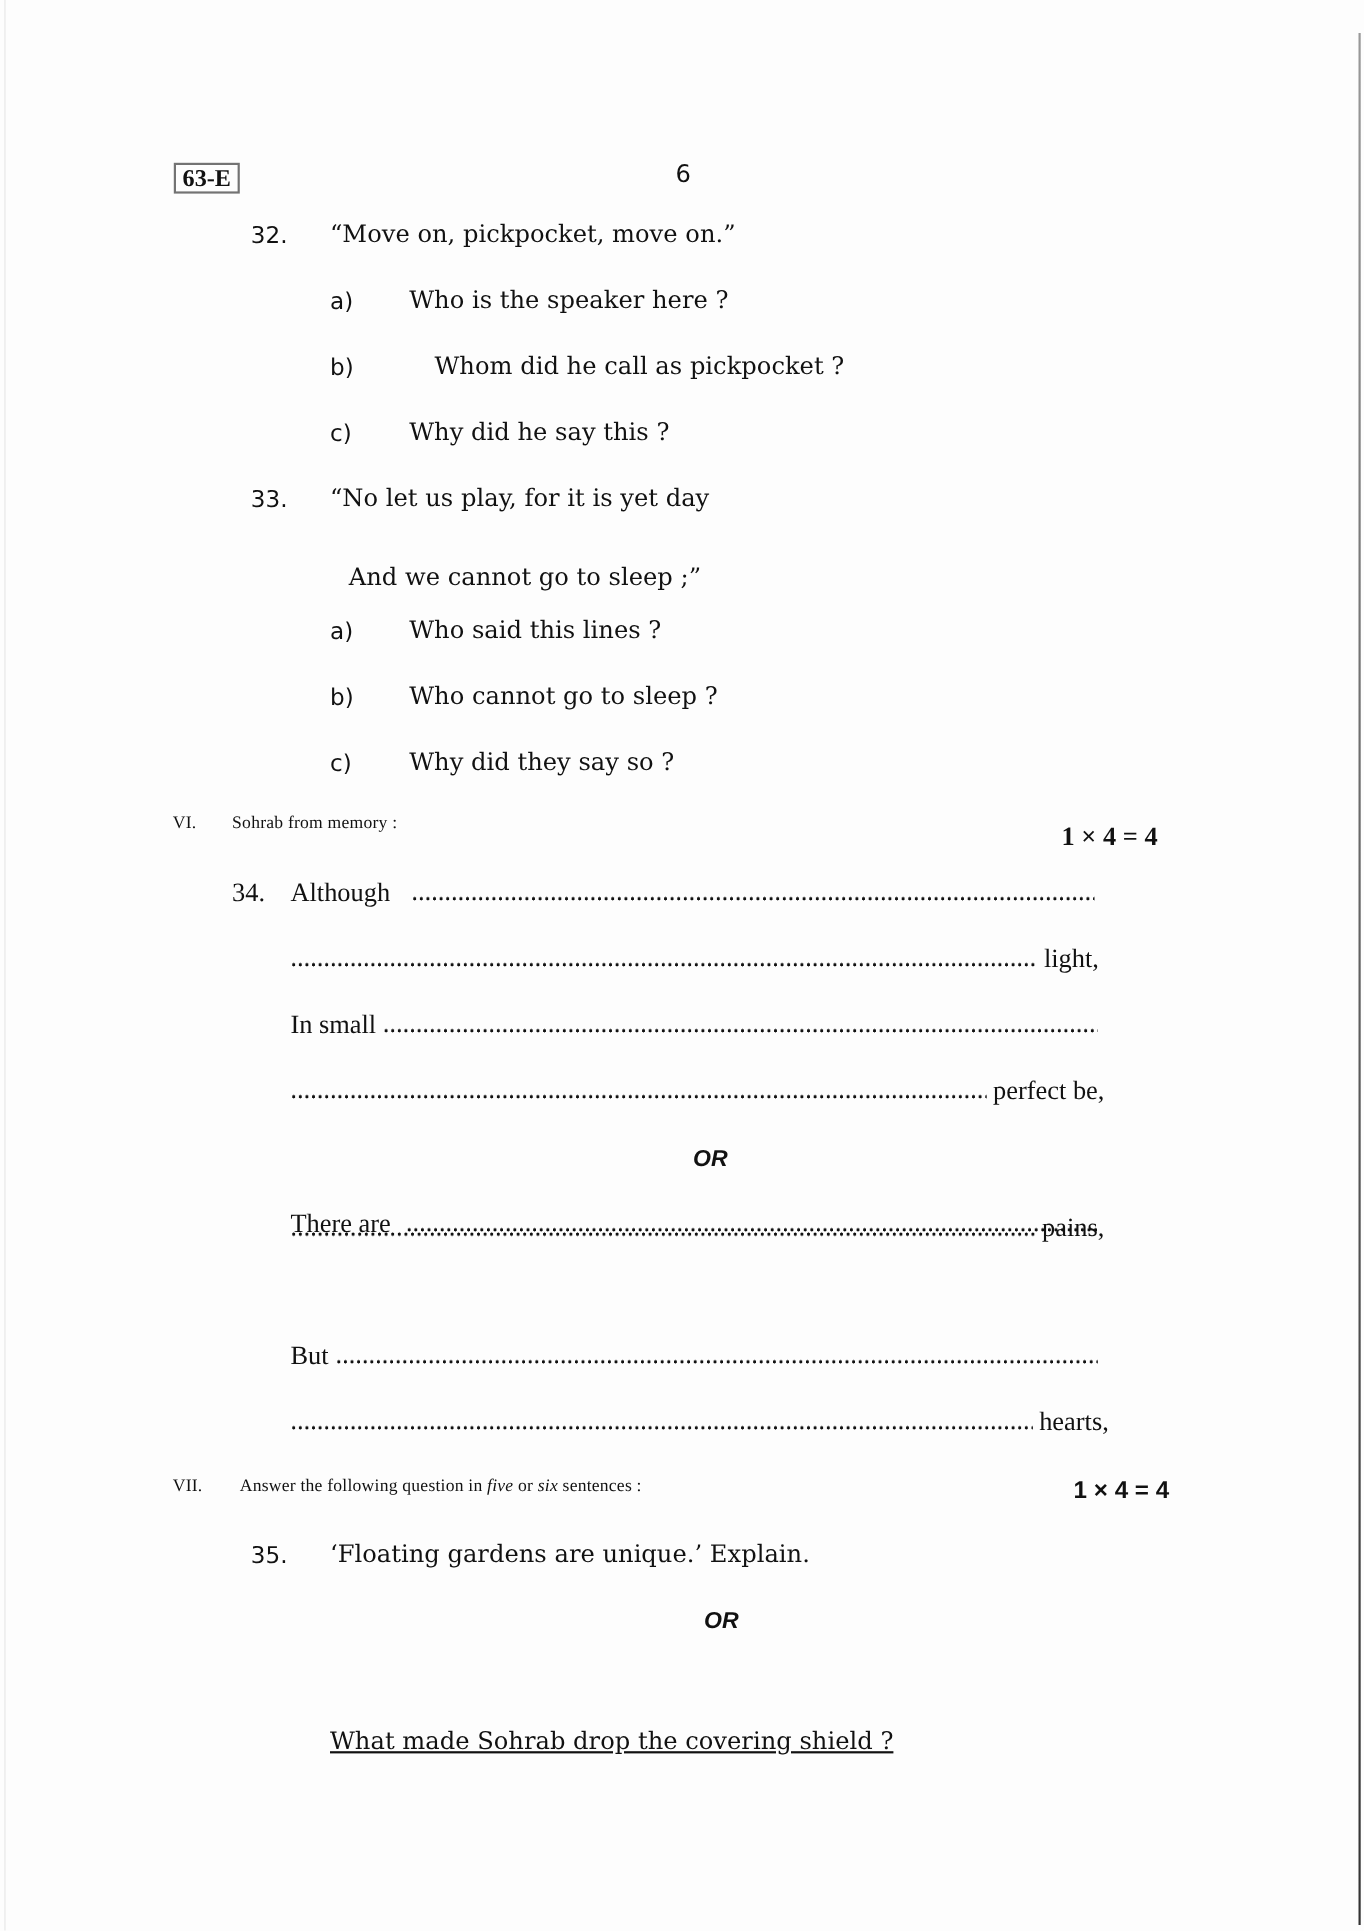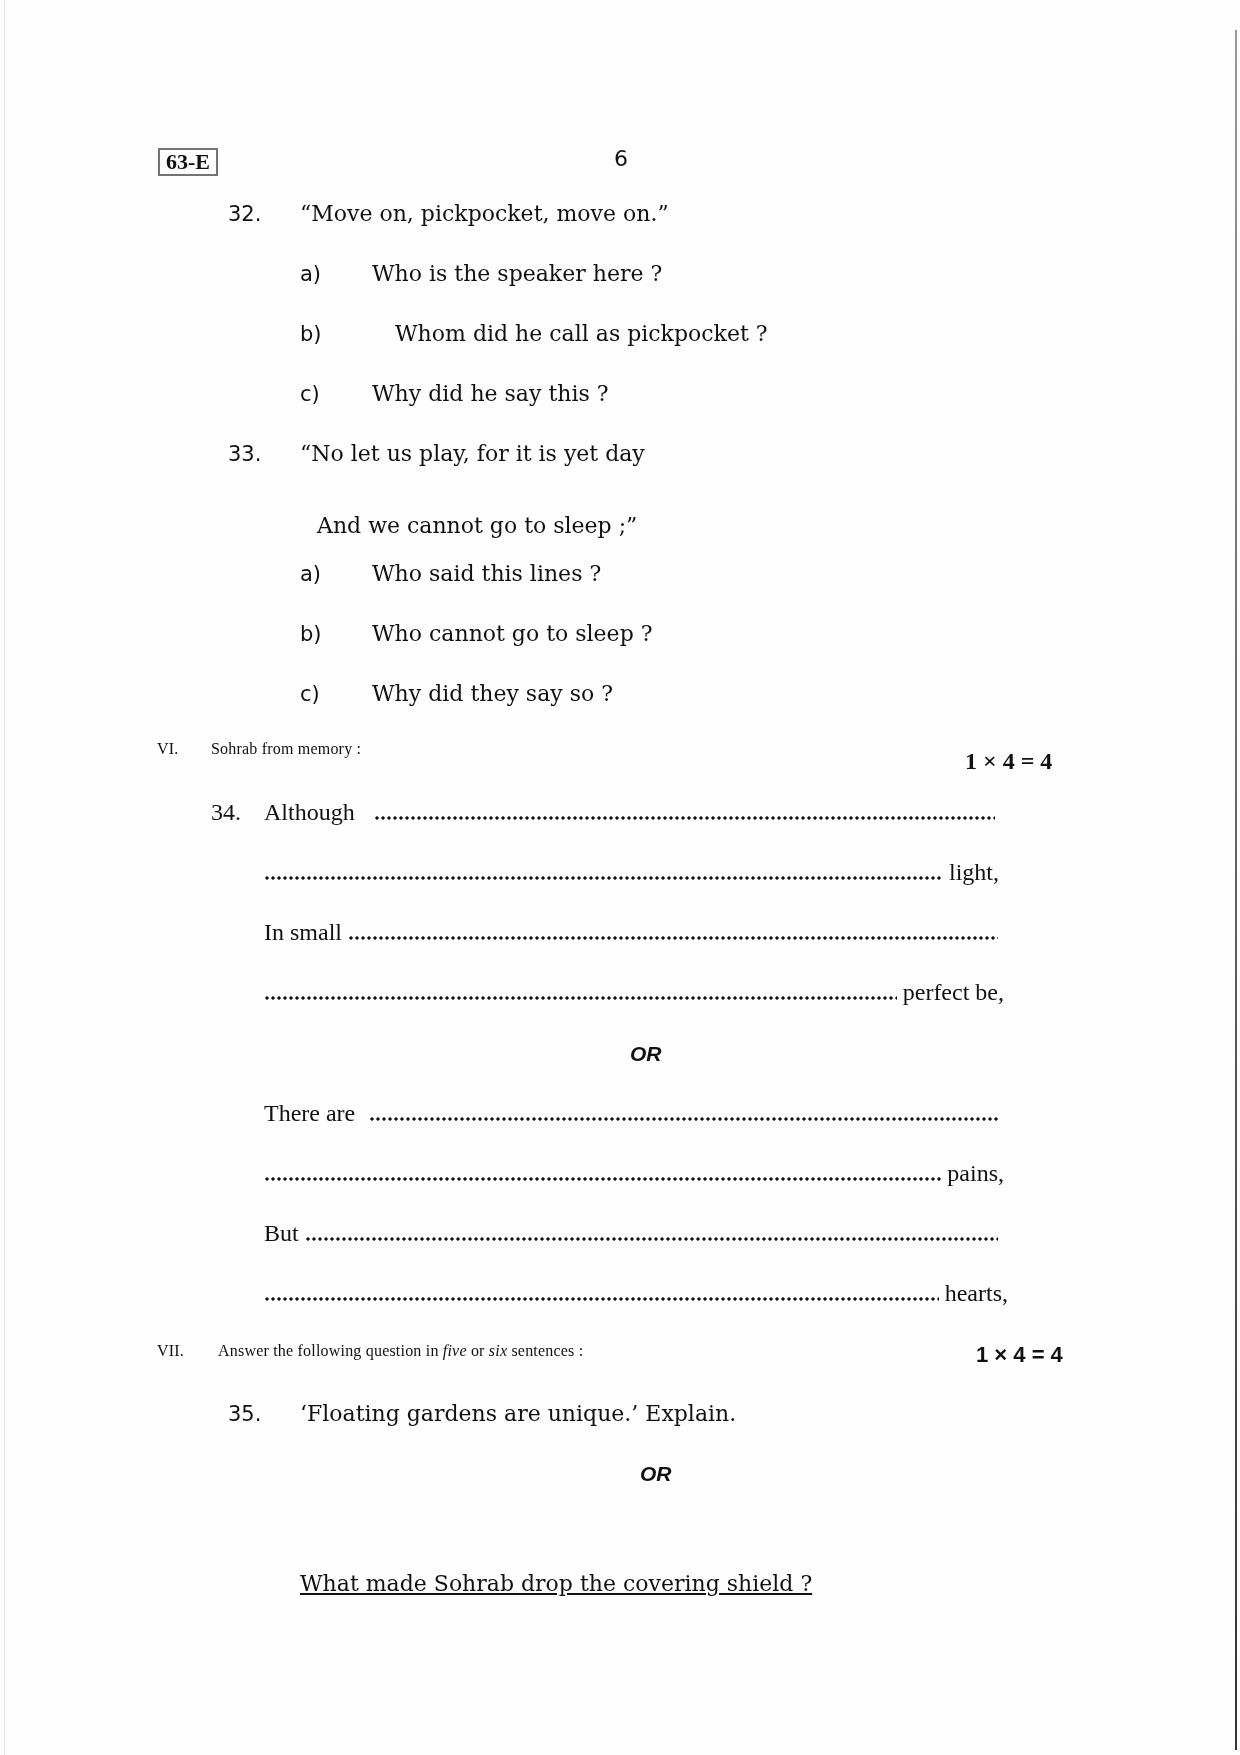--- a/index.html
+++ b/index.html
@@ -94,21 +94,21 @@
     <span class="dots" style="margin-left:0;"></span>
     <span>perfect be,</span>
   </div>
 
   <span class="abs or" style="left:630px; top:1042px;">OR</span>
 
   <div class="abs line narrow" style="left:264px; top:1100px; width:740px;">
     <span>There are</span>
     <span class="dots" style="margin-left:14px;"></span>
   </div>
-  <div class="abs line narrow" style="left:264px; top:1160px; width:740px;justify-content:flex-end;">
+  <div class="abs line narrow" style="left:264px; top:1104px; width:740px;justify-content:flex-end;">
     <span class="dots" style="margin-left:0;"></span>
     <span>pains,</span>
   </div>
   <div class="abs line narrow" style="left:264px; top:1220px; width:740px;">
     <span>But</span>
     <span class="dots"></span>
   </div>
   <div class="abs line narrow" style="left:264px; top:1280px; width:744px;">
     <span class="dots" style="margin-left:0;"></span>
     <span>hearts,</span>

